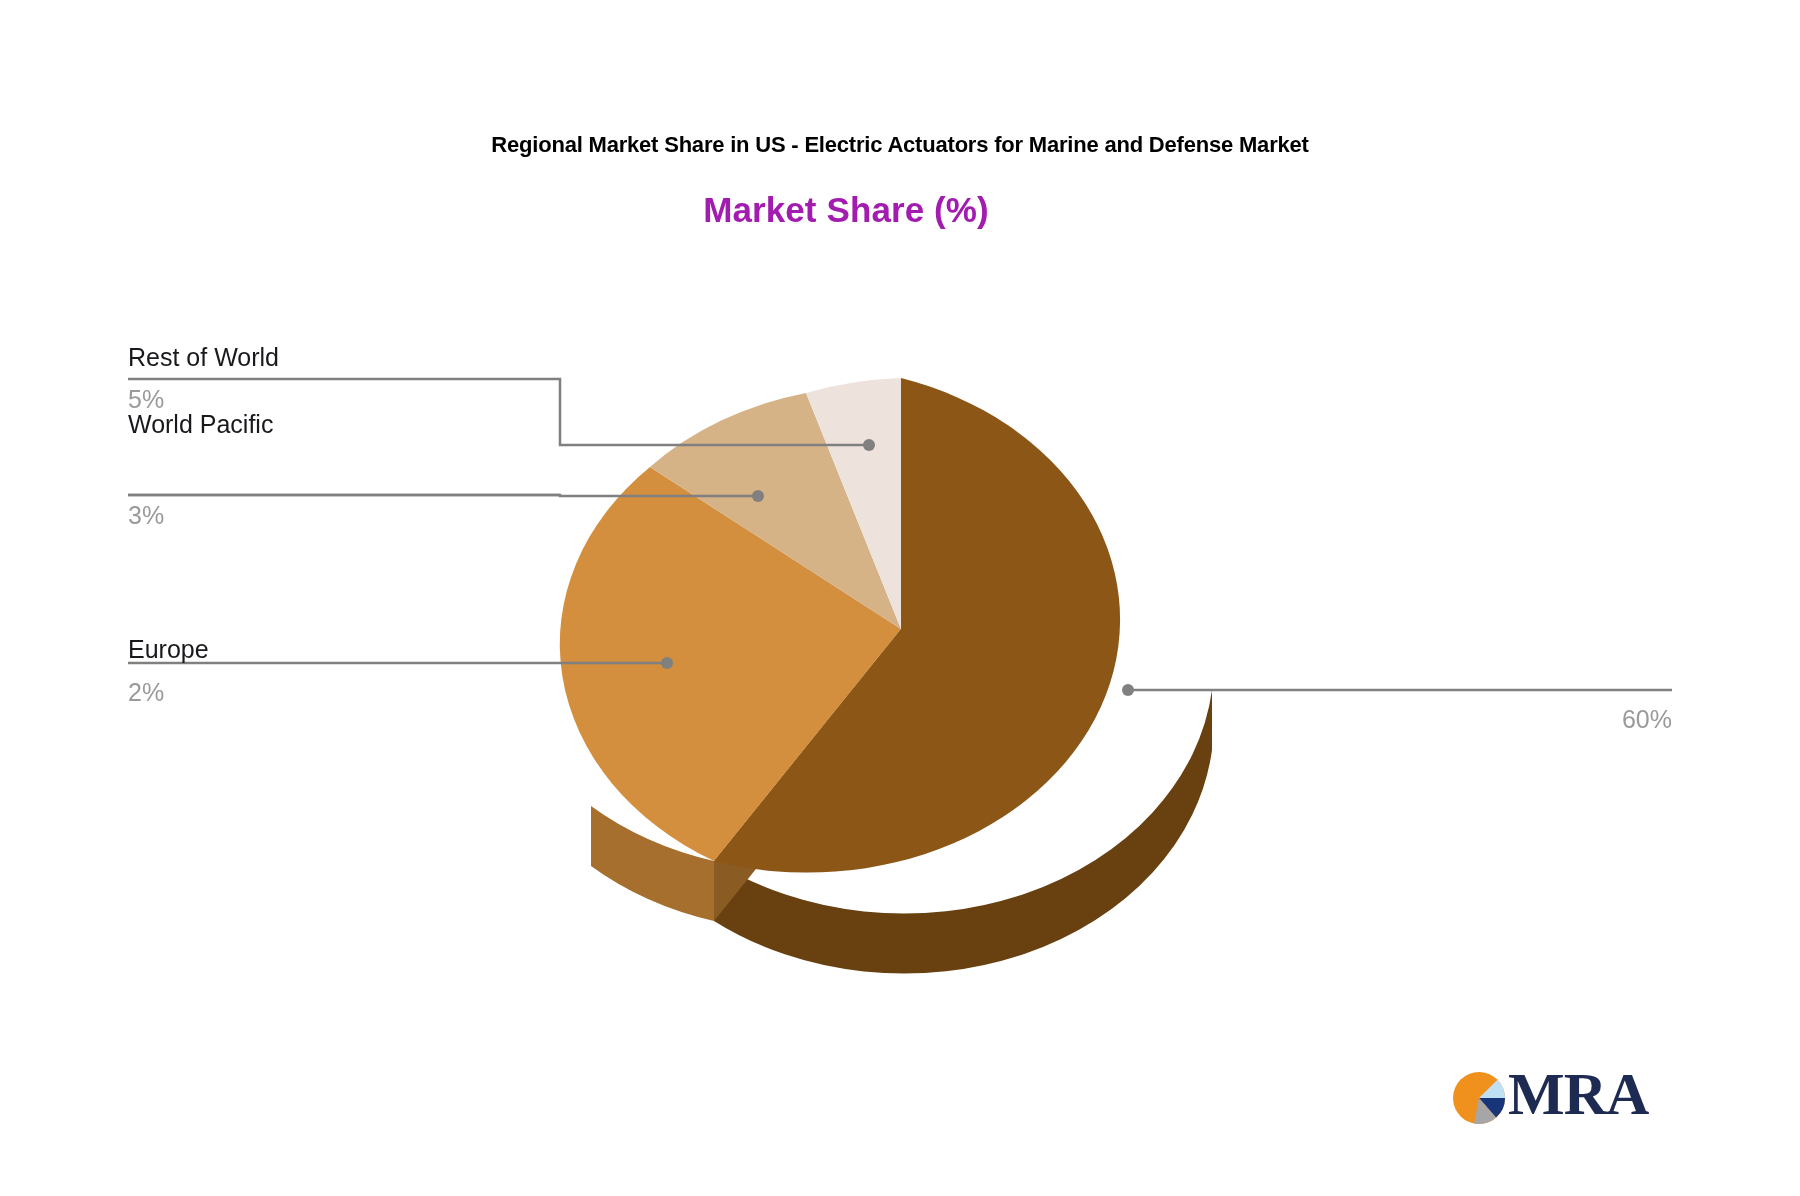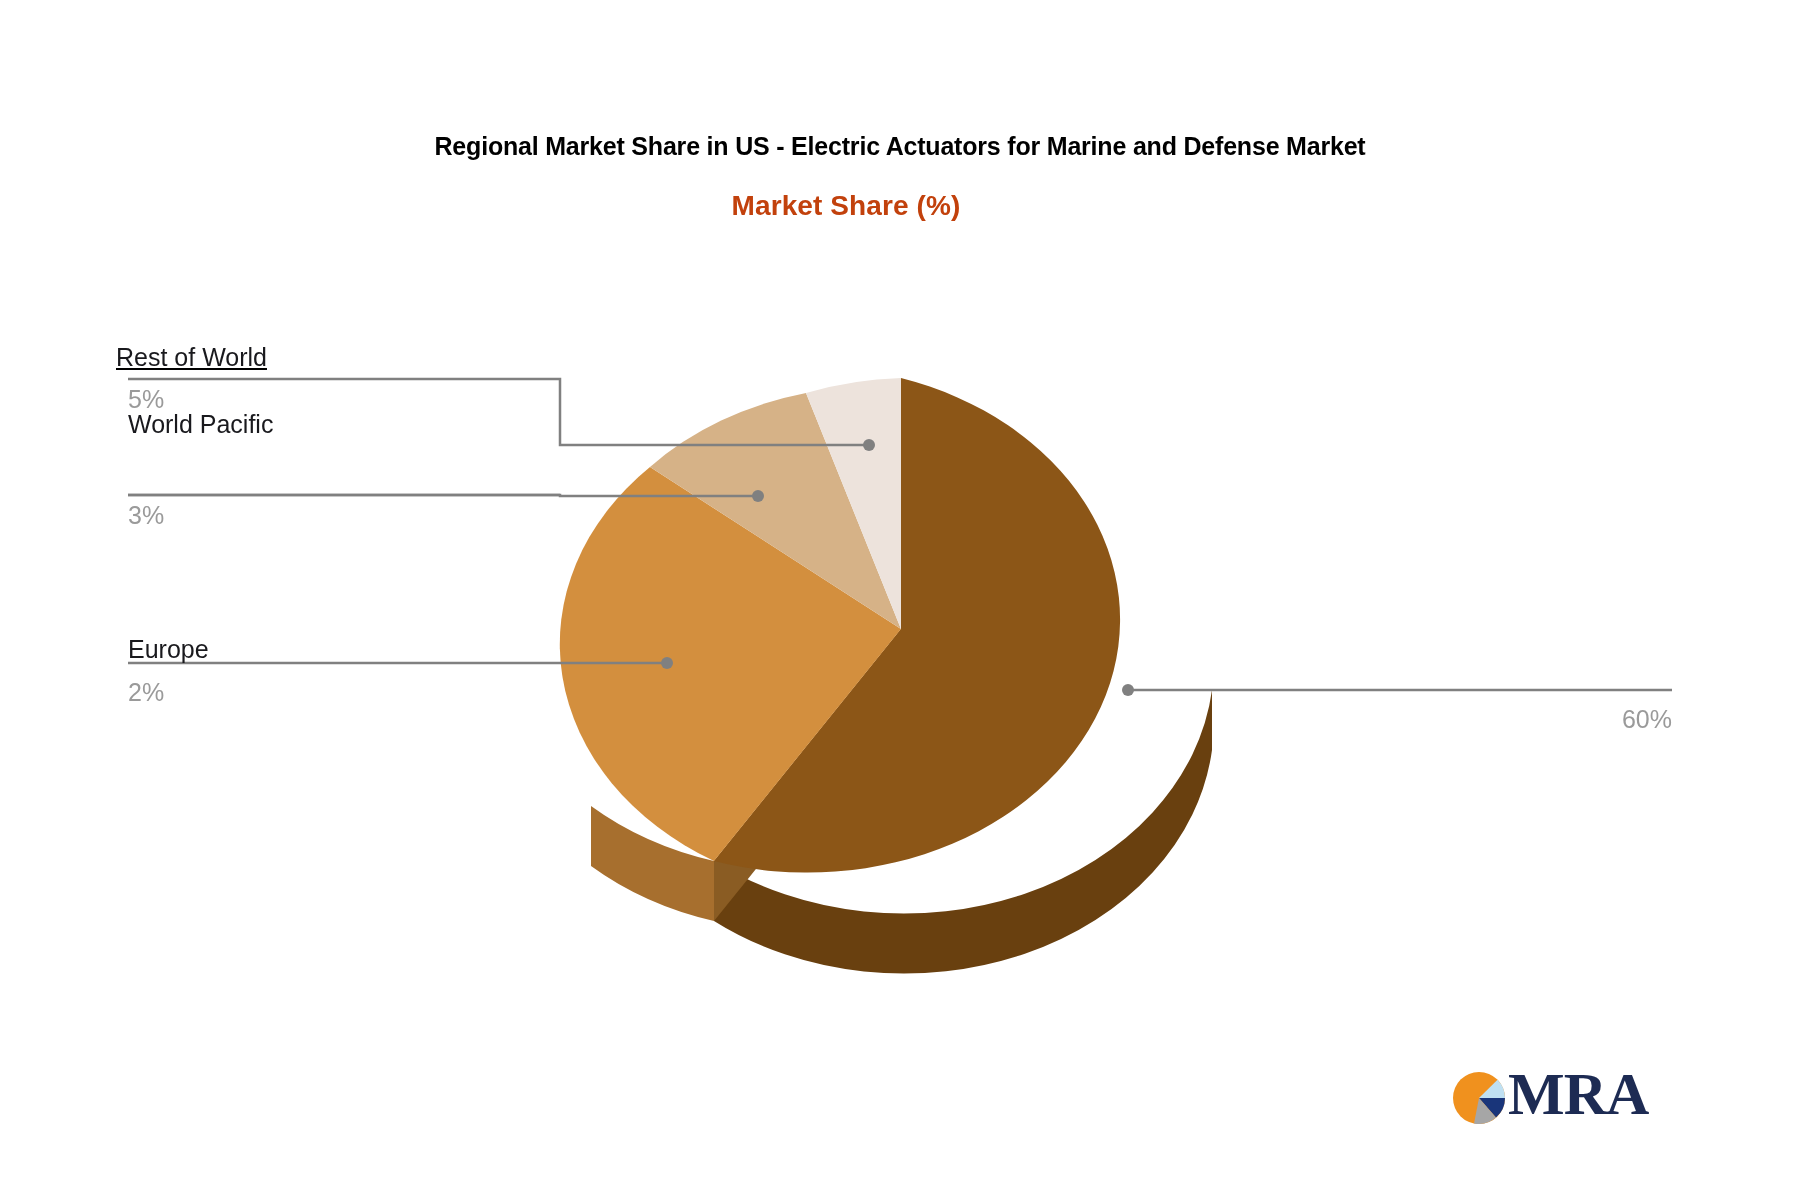--- a/index.html
+++ b/index.html
@@ -22,36 +22,36 @@
     width: 1800px;
     height: 1196px;
   }
 
   .chart-title {
     position: absolute;
     left: 0;
     top: 132px;
     width: 1800px;
     text-align: center;
-    font-size: 25px;
+    font-size: 22px;
     font-weight: bold;
     color: #000000;
     letter-spacing: -0.2px;
     white-space: nowrap;
   }
 
   .chart-subtitle {
     position: absolute;
     left: 0;
     top: 190px;
     width: 1692px;
     text-align: center;
-    font-size: 28px;
+    font-size: 35px;
     font-weight: bold;
-    color: #c2410c;
+    color: #a21caf;
     letter-spacing: 0.1px;
   }
 
   .pie-wrap {
     position: absolute;
     left: 0;
     top: 0;
     width: 1800px;
     height: 1196px;
   }
@@ -159,21 +159,21 @@
 
         <path d="M 1131 690 L 1672 690"></path>
         <circle cx="1128" cy="690" r="6" fill="#808080" stroke="none"></circle>
       </g>
     </svg>
   </div>
 
   <div class="callout left" style="left:128px; top:382px;">
     <div class="val">5%</div>
   </div>
-  <div class="callout left" style="left:116px; top:340px;text-decoration:underline;">
+  <div class="callout left" style="left:128px; top:340px;">
     <div class="cat">Rest of World</div>
   </div>
 
   <div class="callout left" style="left:128px; top:407px;">
     <div class="cat">World Pacific</div>
   </div>
   <div class="callout left" style="left:128px; top:498px;">
     <div class="val">3%</div>
   </div>
 

